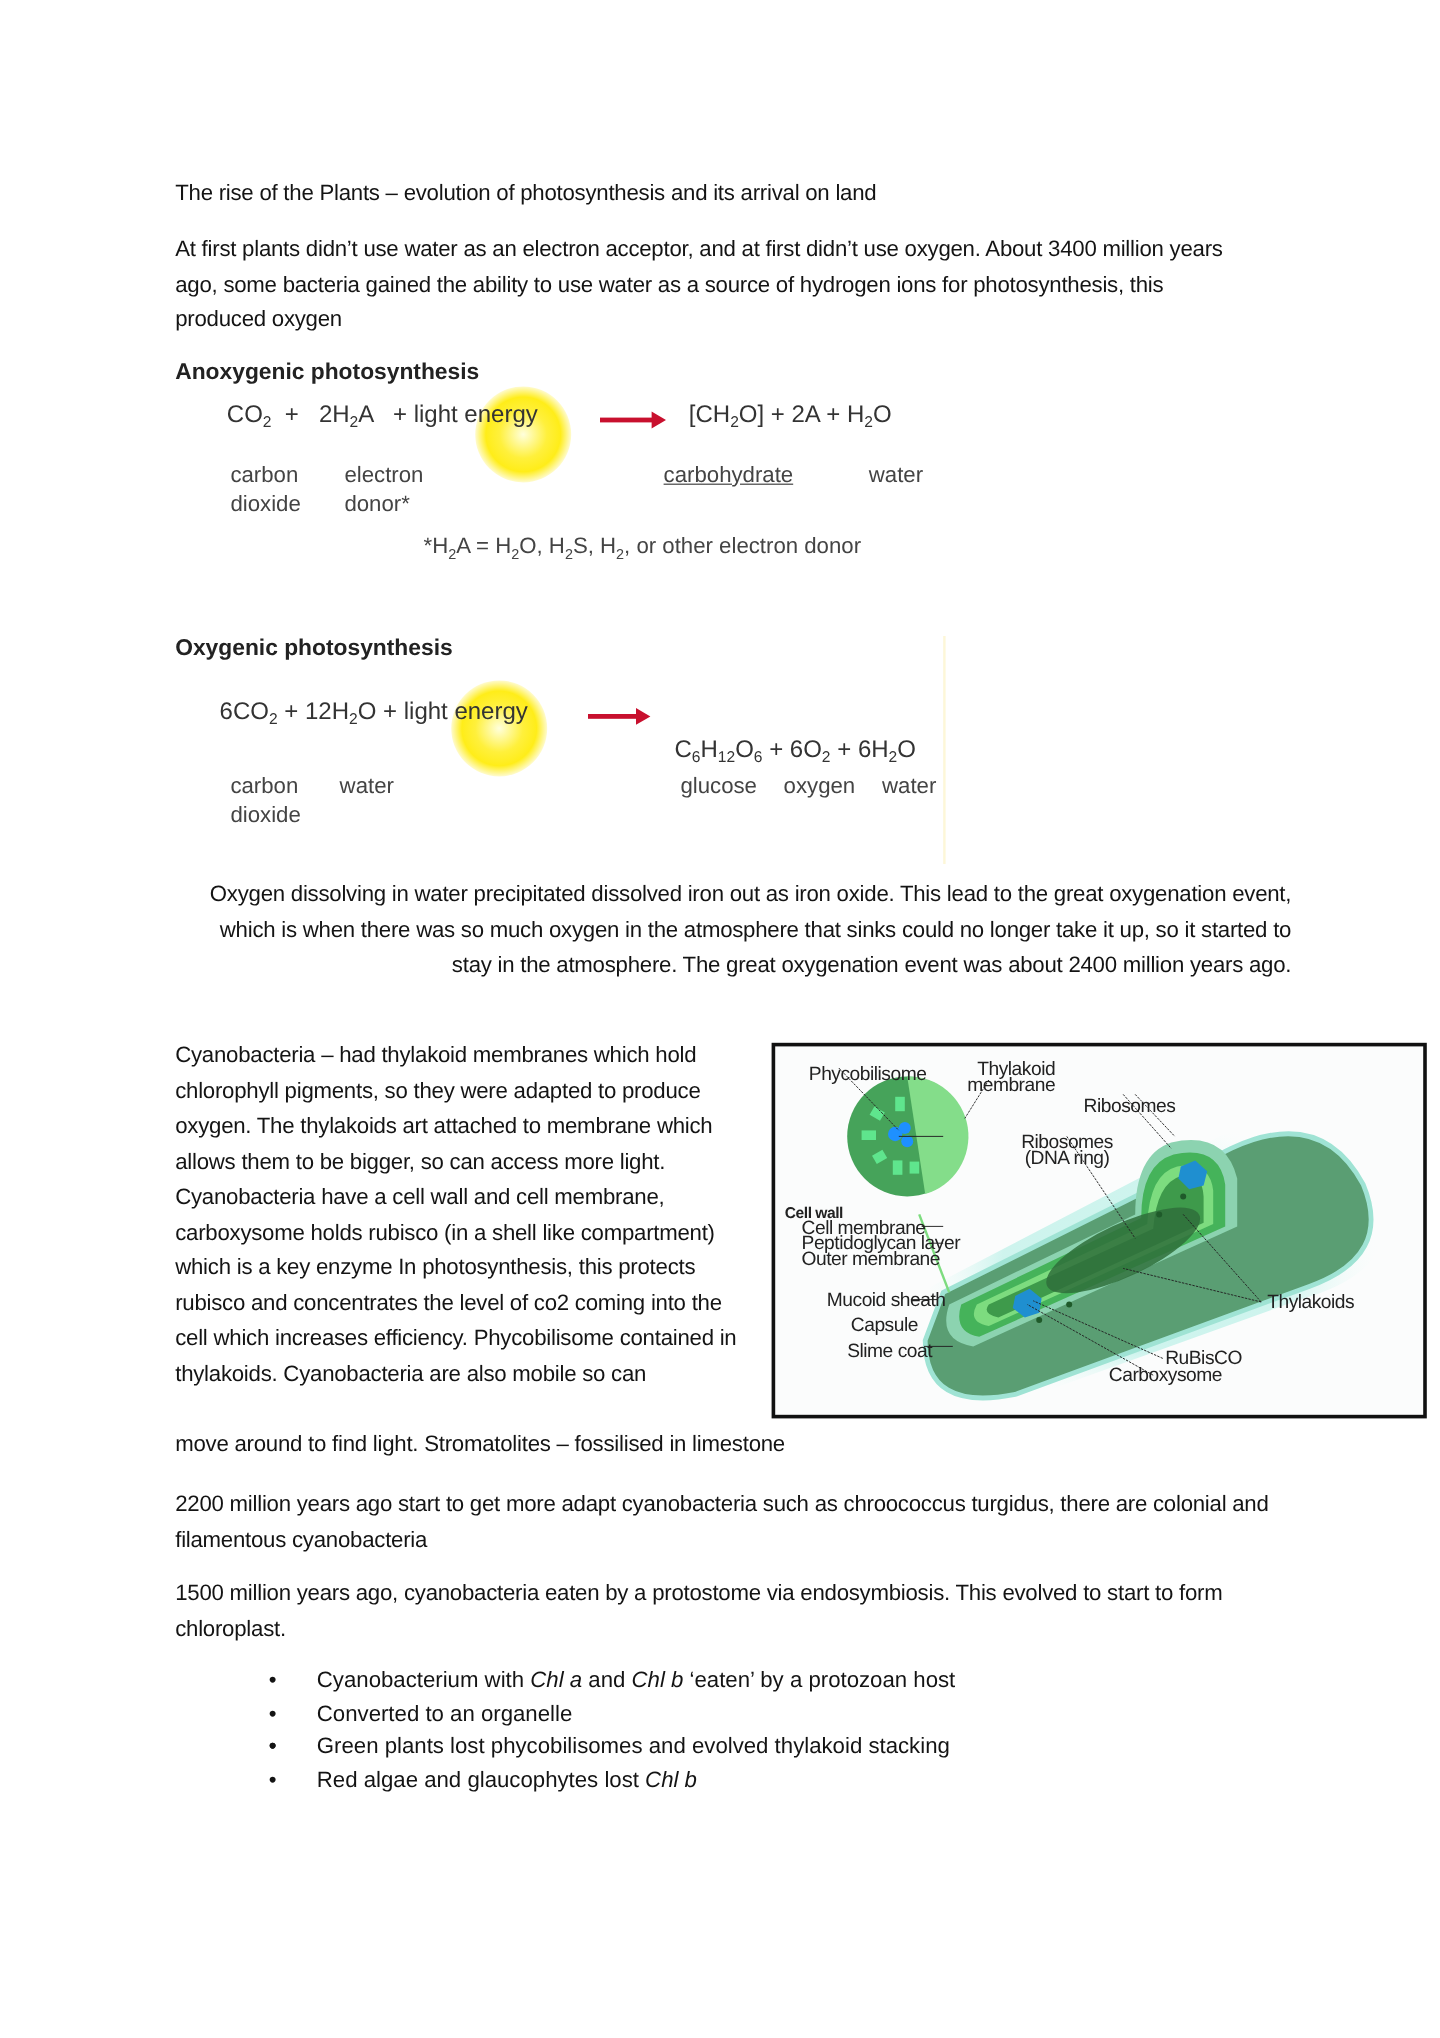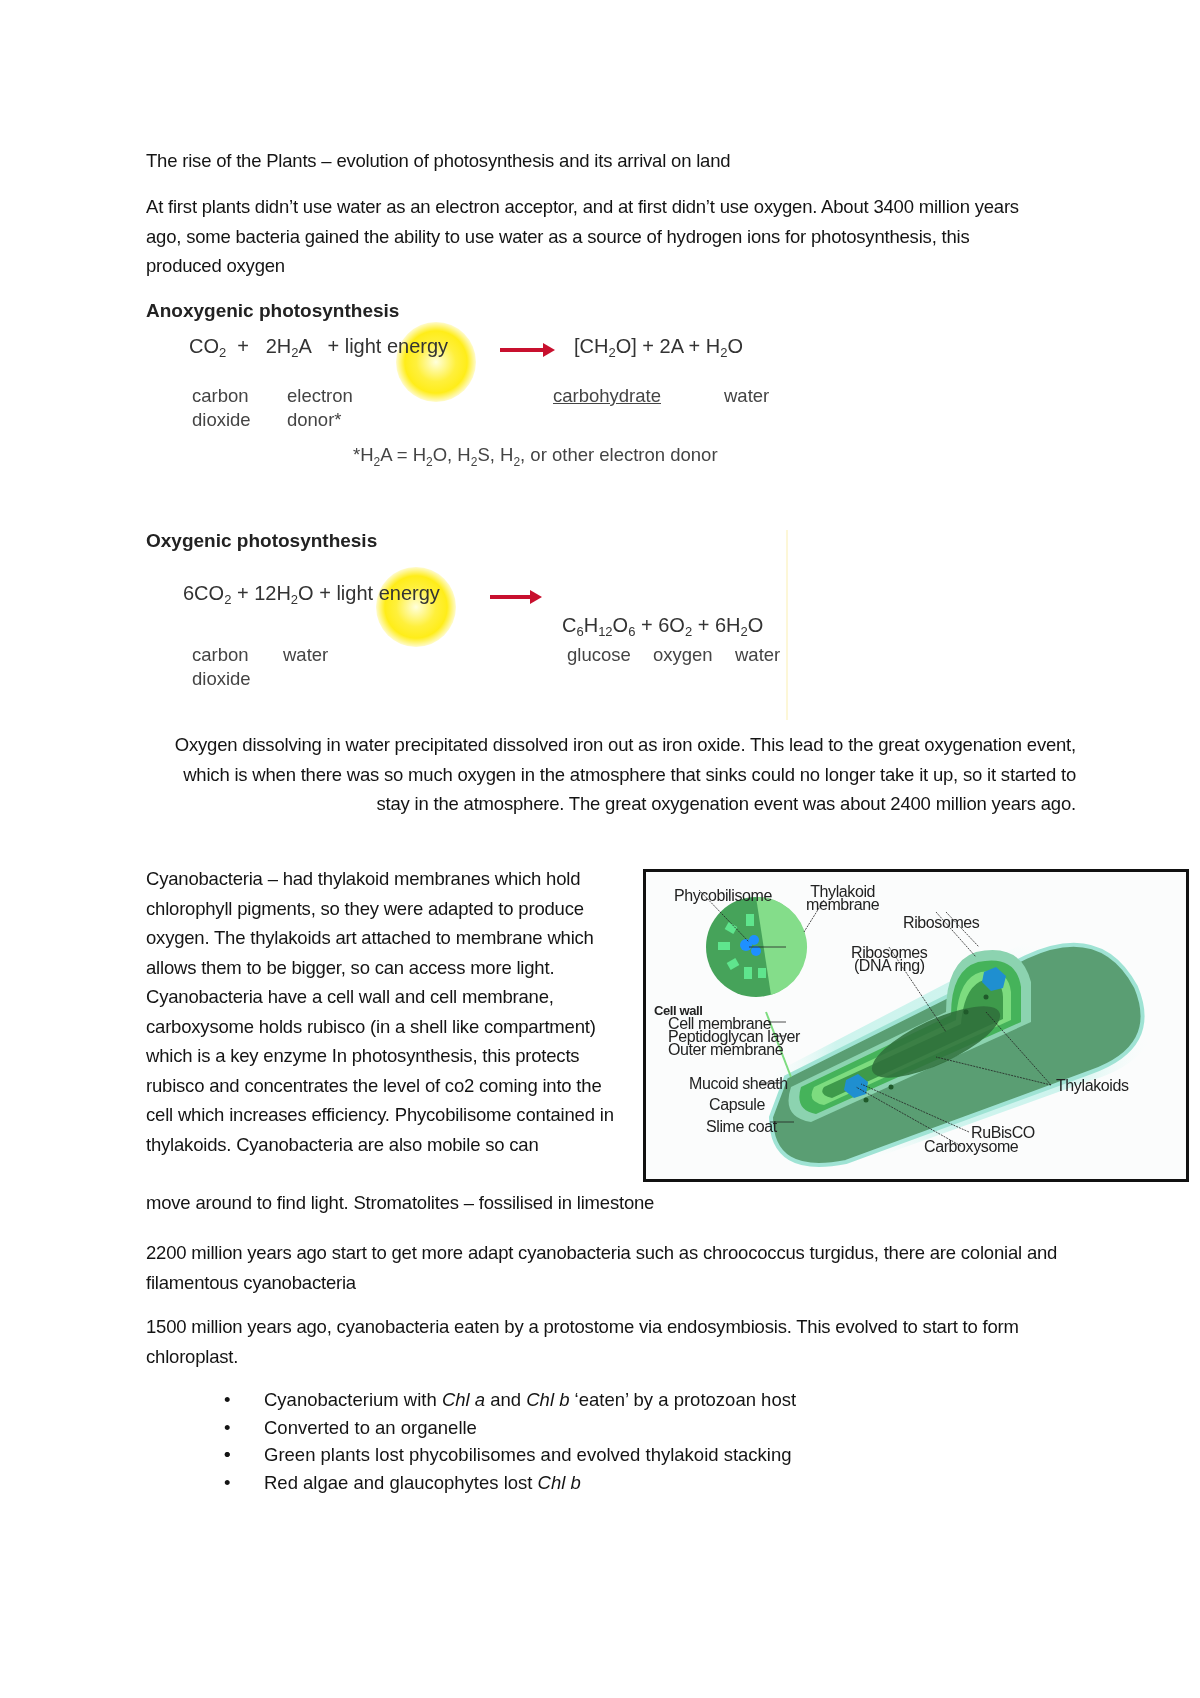--- a/index.html
+++ b/index.html
@@ -155,21 +155,21 @@
         <line x1="323" y1="260" x2="215" y2="212" stroke-dasharray="2,1"></line>
         <line x1="315" y1="274" x2="210" y2="215" stroke-dasharray="2,1"></line>
         <line x1="103" y1="75" x2="140" y2="75"></line>
         <line x1="122" y1="150" x2="140" y2="150"></line>
         <line x1="130" y1="164" x2="140" y2="164"></line>
         <line x1="113" y1="211" x2="135" y2="211"></line>
         <line x1="124" y1="250" x2="148" y2="250"></line>
       </g>
     </svg>
     <div class="dlabel" style="left:28px; top:17px;">Phycobilisome</div>
-    <div class="dlabel" style="left:160px; top:13px; text-align:center;">
+    <div class="dlabel" style="left:160px; top:13px; text-align:right;">
       <div>Thylakoid</div>
         <div>membrane</div>
     </div>
     <div class="dlabel" style="left:245px; top:44px;margin-left:12px;">Ribosomes</div>
     <div class="dlabel" style="left:205px; top:74px; text-align:center;">
       <div>Ribosomes</div>
         <div>(DNA ring)</div>
     </div>
     <div class="dlabel bold" style="left:8px; top:132px; font-size:13px;">Cell wall</div>
     <div class="dlabel" style="left:22px; top:145px;">Cell membrane</div>

